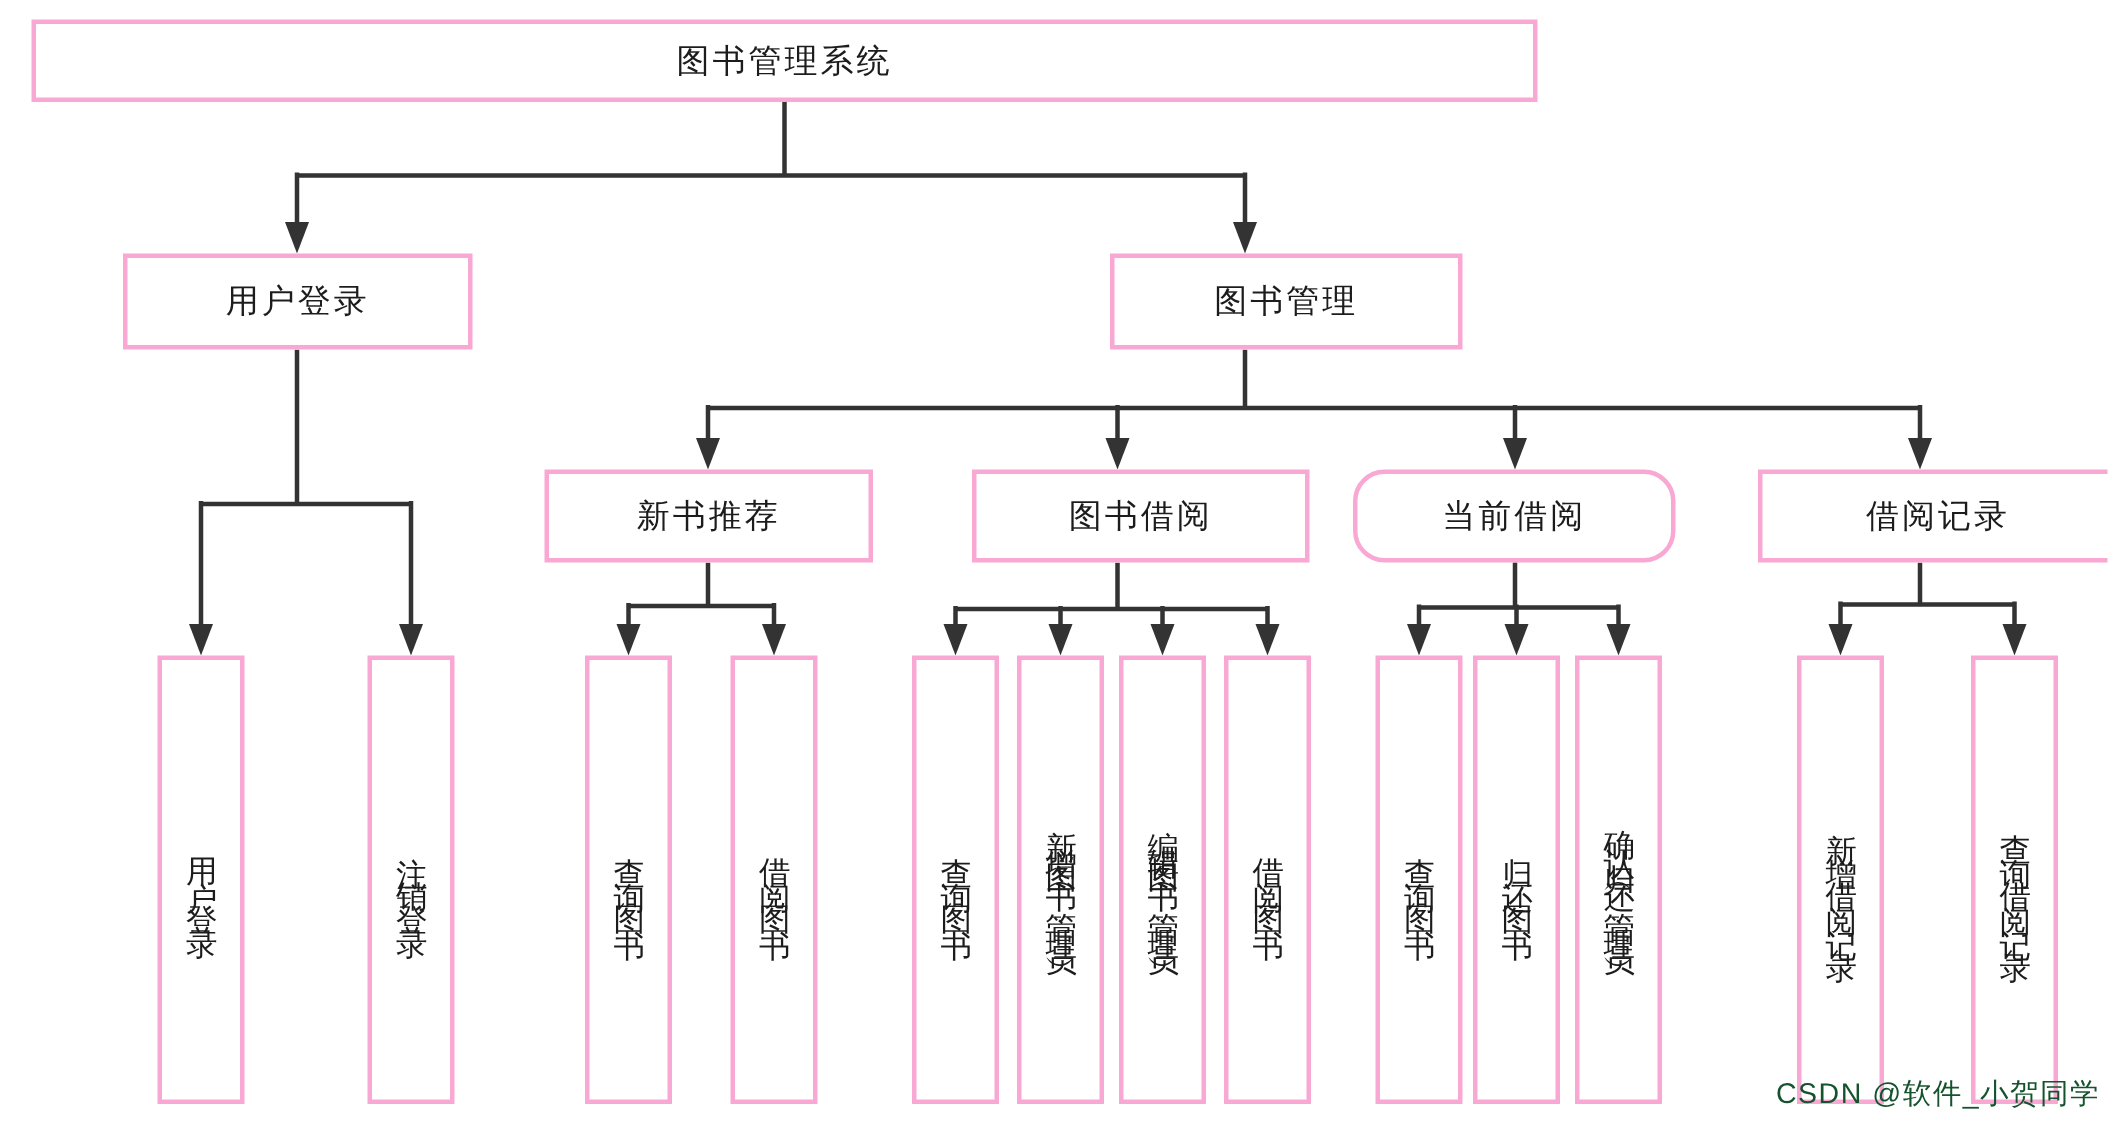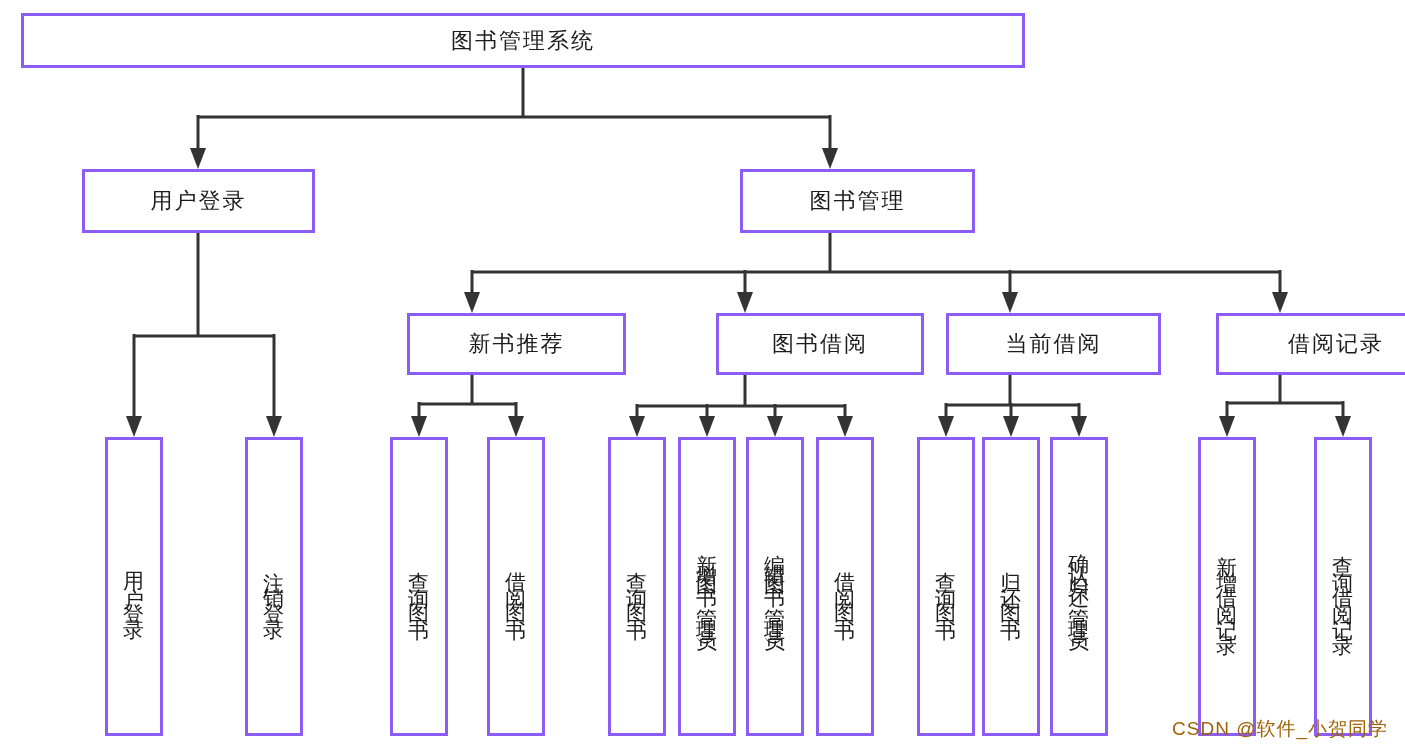--- a/index.html
+++ b/index.html
@@ -19,40 +19,40 @@
     position: absolute;
     left: 0;
     top: 0;
     width: 1405px;
     height: 747px;
     pointer-events: none;
   }
   .node {
     position: absolute;
     box-sizing: border-box;
-    border: 3px solid #8b5cf6;
+    border: 3px solid #f9a8d4;
     background: #ffffff;
     display: flex;
     align-items: center;
     justify-content: center;
     text-align: center;
   }
   .h-node {
     font-size: 22px;
     letter-spacing: 2px;
     line-height: 1;
   }
   
   .root-box  { left: 21px;  top: 13px;  width: 1004px; height: 55px; }
   .lvl2-a    { left: 82px;  top: 169px; width: 233px;  height: 64px; }
   .lvl2-b    { left: 712px; top: 169px; width: 235px;  height: 64px; margin-left: 28px; }
-  .lvl3      { top: 313px; height: 62px; margin-left: 44px; }
+  .lvl3      { top: 313px; height: 62px; }
   .lvl3-a    { left: 363px;  width: 219px; }
-  .lvl3-b    { left: 672px;  width: 208px; }
-  .lvl3-c    { left: 902px;  width: 215px; }
+  .lvl3-b    { left: 648px;  width: 225px; }
+  .lvl3-c    { left: 902px;  width: 215px; border-radius: 21px; }
   .lvl3-d    { left: 1172px; width: 240px; }
   .leaf {
     top: 437px;
     width: 58px;
     height: 299px;
   }
   .leaf span {
     writing-mode: vertical-rl;
     text-orientation: mixed;
     font-size: 21px;
@@ -69,25 +69,25 @@
   .leaf-6  { left: 678px; }
   .leaf-7  { left: 746px; }
   .leaf-8  { left: 816px; }
   .leaf-9  { left: 917px; }
   .leaf-10 { left: 982px; }
   .leaf-11 { left: 1050px; }
   .leaf-12 { left: 1198px; }
   .leaf-13 { left: 1314px; }
   .watermark {
     position: absolute;
-    right: 17px;
+    right: 5px;
     bottom: 5px;
     font-size: 19px;
     letter-spacing: 1px;
-    color: #a16207;
+    color: #14532d;
     z-index: 10;
     text-align: center;
   }
 </style>
 </head>
 <body>
 
 <svg id="connector-layer" viewBox="0 0 1405 747" xmlns="http://www.w3.org/2000/svg">
   <g stroke="#333333" stroke-width="3" fill="none">
 

